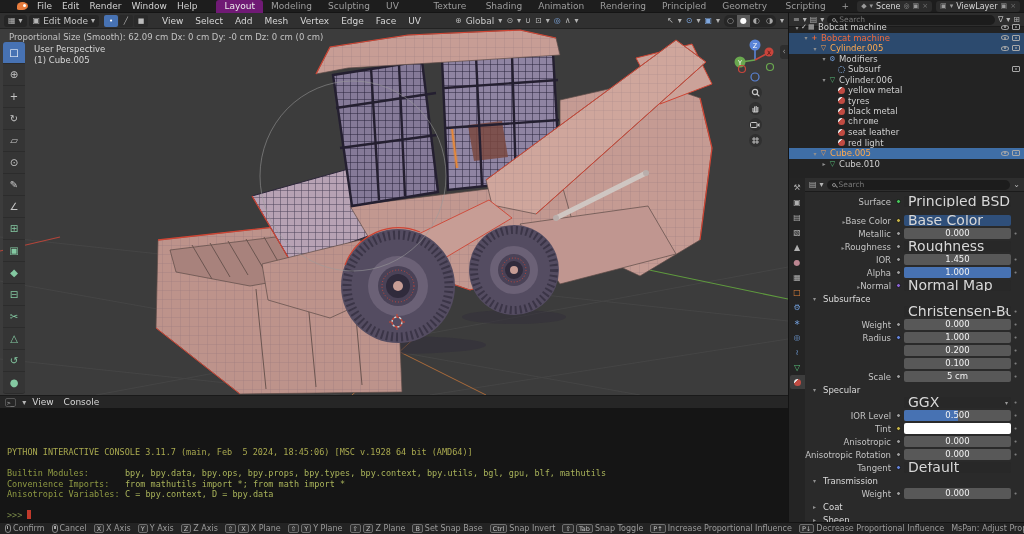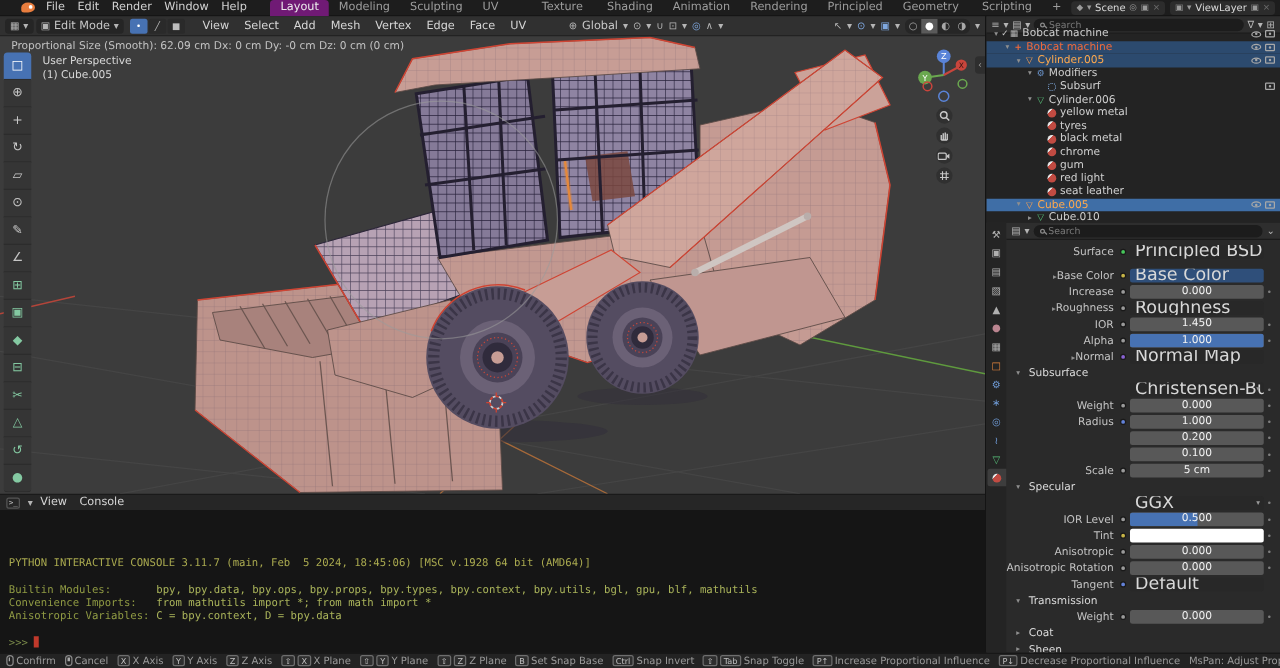--- a/index.html
+++ b/index.html
@@ -516,47 +516,40 @@
             </span>
             <span class="olabel">tyres</span>
           </div>
           <div class="orow" style="padding-left: 40px;">
             <span class="arrow"></span>
             <span class="oic">
               <span class="i-mat"></span>
             </span>
             <span class="olabel">black metal</span>
           </div>
+          <div class="orow" style="padding-left: 40px; font-family: Liberation Mono, monospace;">
+            <span class="arrow"></span>
+            <span class="oic">
+              <span class="i-mat"></span>
+            </span>
+            <span class="olabel">chrome</span>
+          </div>
           <div class="orow" style="padding-left: 40px;">
             <span class="arrow"></span>
             <span class="oic">
               <span class="i-mat"></span>
             </span>
-            <span class="olabel">chrome</span>
+            <span class="olabel">seat leather</span>
           </div>
           <div class="orow" style="padding-left: 40px;">
             <span class="arrow"></span>
             <span class="oic">
               <span class="i-mat"></span>
             </span>
-            <span class="olabel">gum</span>
-          </div>
-          <div class="orow" style="padding-left: 40px;">
-            <span class="arrow"></span>
-            <span class="oic">
-              <span class="i-mat"></span>
-            </span>
             <span class="olabel">red light</span>
-          </div>
-          <div class="orow" style="padding-left: 40px;">
-            <span class="arrow"></span>
-            <span class="oic">
-              <span class="i-mat"></span>
-            </span>
-            <span class="olabel">seat leather</span>
           </div>
           <div class="orow sel2" style="padding-left: 22px;">
             <span class="arrow">▾</span>
             <span class="oic" style="color: rgb(255, 161, 79);">▽</span>
             <span class="olabel" style="color: rgb(255, 169, 77);">Cube.005</span>
             <span class="oright">
               <span class="i-eye"></span>
               <span class="i-cam"></span>
             </span>
           </div>
@@ -613,21 +606,21 @@
               <span class="plabel"><span class="pexp">▸</span>Base Color</span>
               <span class="psock">
                 <span class="sockdot" style="background: rgb(199, 180, 71);"></span>
               </span>
               <div class="pwidget nodef selected">
                 <span class="nodetext">Base Color</span>
               </div>
               <span class="pdecor"></span>
             </div>
             <div class="prow">
-              <span class="plabel">Increase</span>
+              <span class="plabel">Metallic</span>
               <span class="psock">
                 <span class="sockdot" style="background: rgb(154, 154, 154);"></span>
               </span>
               <div class="pwidget">
                 <span class="pval">0.000</span>
               </div>
               <span class="pdecor">•</span>
             </div>
             <div class="prow">
               <span class="plabel"><span class="pexp">▸</span>Roughness</span>

